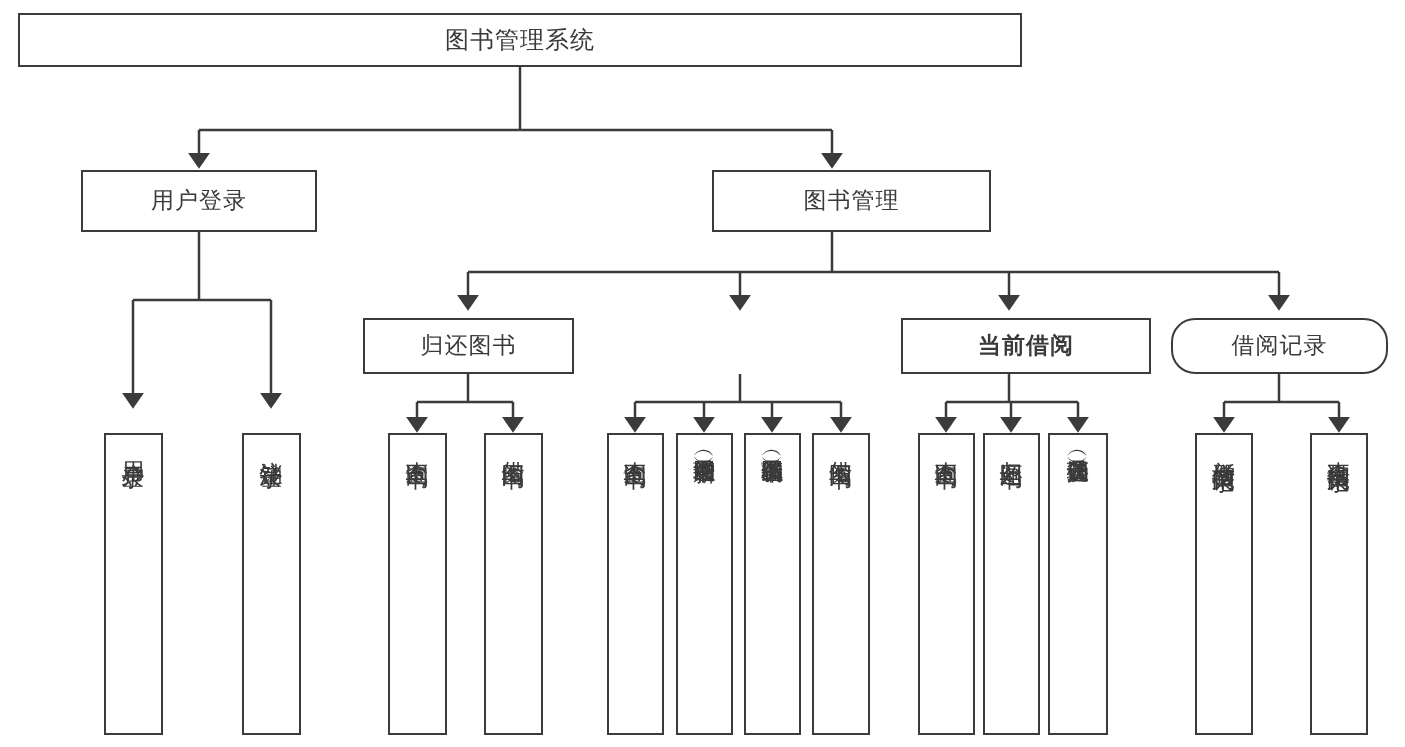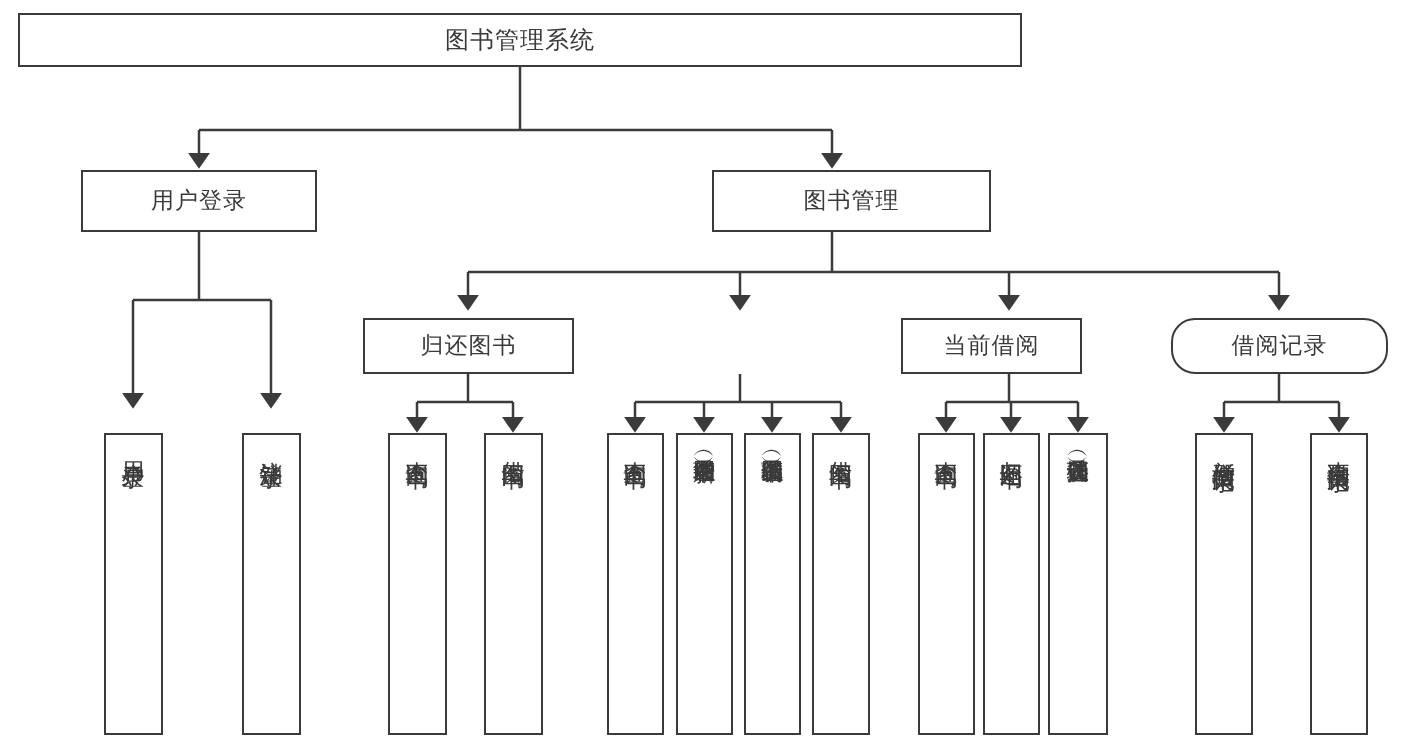--- a/index.html
+++ b/index.html
@@ -138,21 +138,21 @@
 
   <div class="node horizontal" style="left:712px; top:170px; width:279px; height:62px;">
     <span>图书管理</span>
   </div>
 
   <div class="node horizontal" style="left:363px; top:318px; width:211px; height:56px;">
     <span>归还图书</span>
   </div>
 
 
-  <div class="node horizontal" style="left:901px; top:318px; width:181px; height:56px;">
+  <div class="node horizontal" style="left:901px; top:318px; width:250px; height:56px;font-weight:bold;">
     <span>当前借阅</span>
   </div>
 
   <div class="node horizontal" style="left:1171px; top:318px; width:217px; height:56px;border-radius:24px;">
     <span>借阅记录</span>
   </div>
 
   <div class="node leaf" style="left:104px; top:433px; width:59px; height:302px;">
     <span class="vtext">用户登录</span>
   </div>

